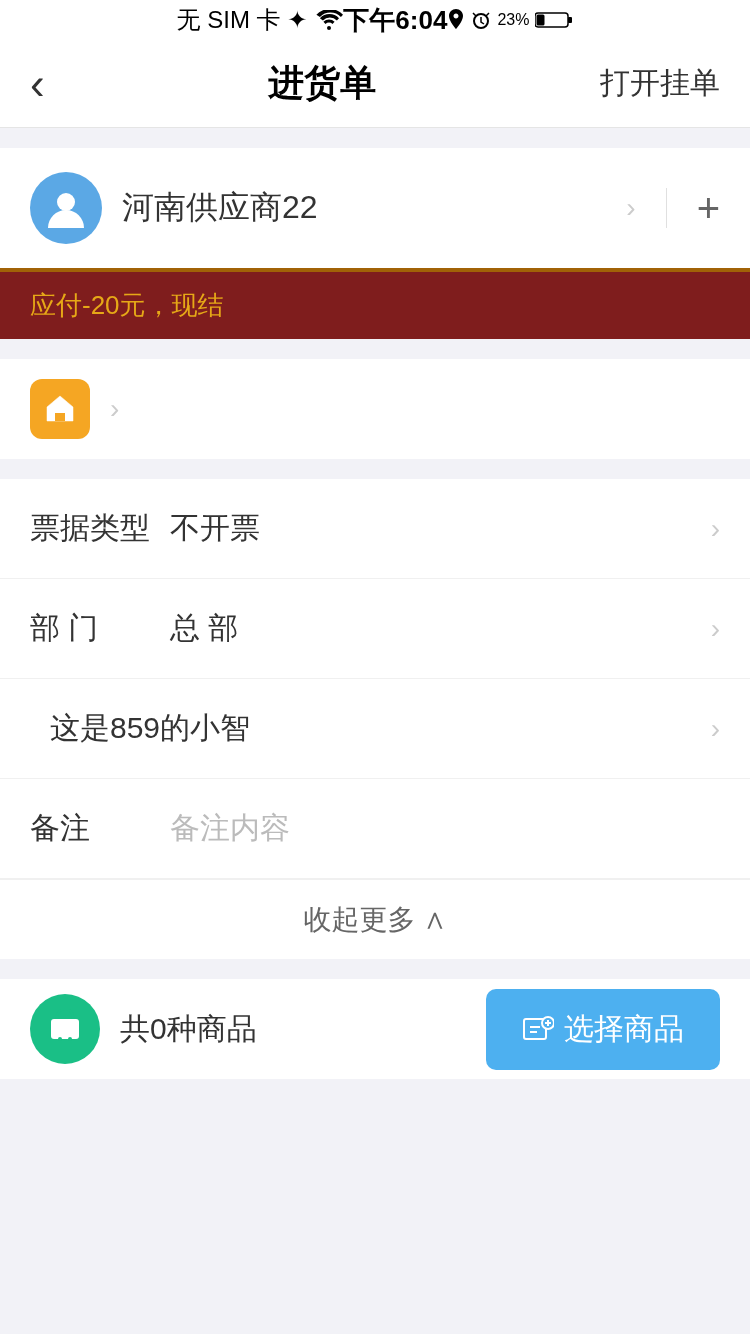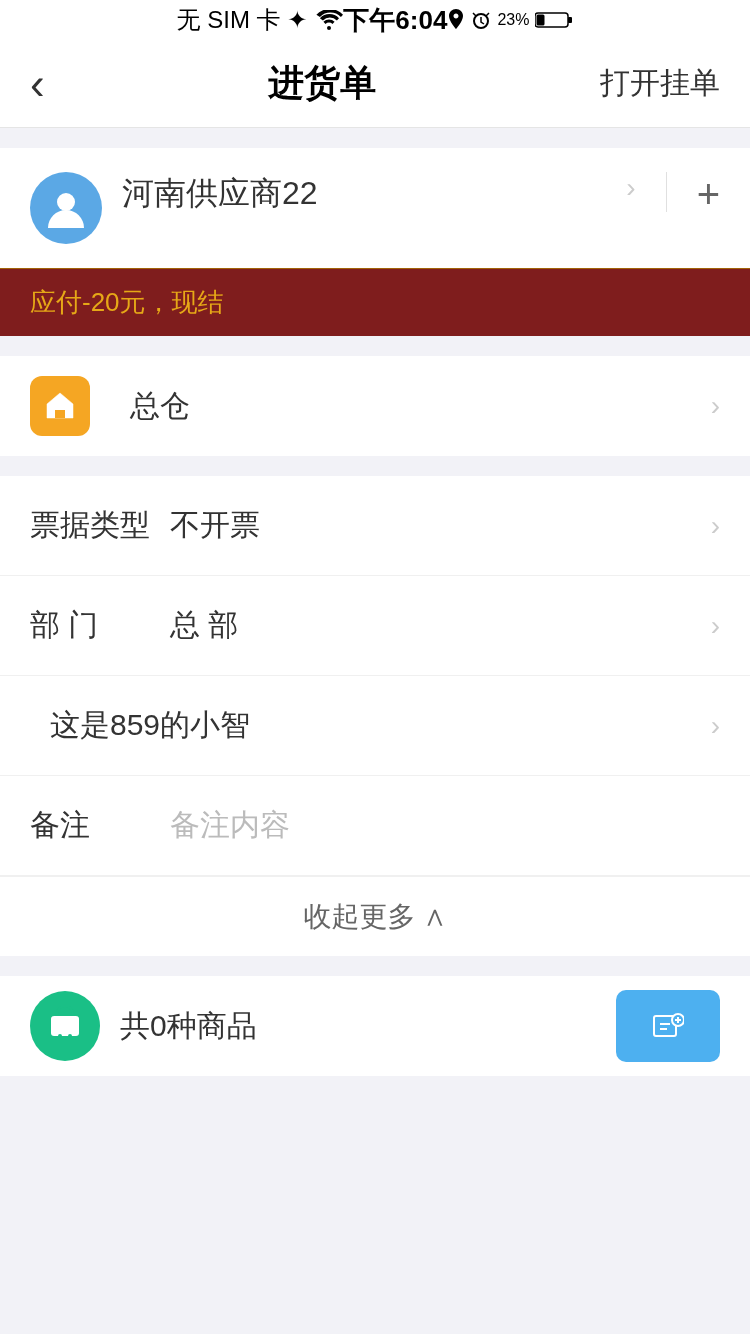--- a/index.html
+++ b/index.html
@@ -66,23 +66,23 @@
 
     
     .card {
       background: #fff;
       width: 100%;
     }
 
     
     .supplier-row {
       display: flex;
-      align-items: flex-start;
+      align-items: center;
       padding: 24px 30px;
-      border-bottom: 1px solid #a16207;
+      border-bottom: 4px solid #a16207;
       position: relative;
     }
     .supplier-avatar {
       width: 72px;
       height: 72px;
       border-radius: 50%;
       background: #5ba8e5;
       display: flex;
       align-items: center;
       justify-content: center;
@@ -273,21 +273,20 @@
 <div class="section-gap"></div>
 
 <div class="card">
   <div class="list-row">
     <div class="row-icon">
       <svg viewBox="0 0 36 36" fill="none">
         <path d="M5 16L18 5l13 11v14H5V16z" fill="#fff" stroke="#fff" stroke-width="0.5"></path>
         <rect x="13" y="22" width="10" height="8" fill="#f5a623"></rect>
       </svg>
     </div>
-    <span class="row-value">总仓</span>
     <span class="row-arrow">›</span>
   </div>
 </div>
 
 <div class="section-gap"></div>
 
 <div class="card">
 
   <div class="list-row">
     <span class="row-label">票据类型</span>
@@ -326,14 +325,15 @@
     </svg>
   </div>
   <span class="bottom-count">共0种商品</span>
   <button class="select-btn">
     <svg viewBox="0 0 32 32" fill="none" width="32" height="32">
       <rect x="2" y="6" width="22" height="20" rx="2" fill="none" stroke="#fff" stroke-width="2"></rect>
       <path d="M8 14h10M8 19h7" stroke="#fff" stroke-width="2"></path>
       <circle cx="26" cy="10" r="6" fill="#4db0f0" stroke="#fff" stroke-width="2"></circle>
       <path d="M26 7v6M23 10h6" stroke="#fff" stroke-width="2"></path>
     </svg>
+    <span>选择商品</span>
   </button>
 </div>
 
 </body></html>

